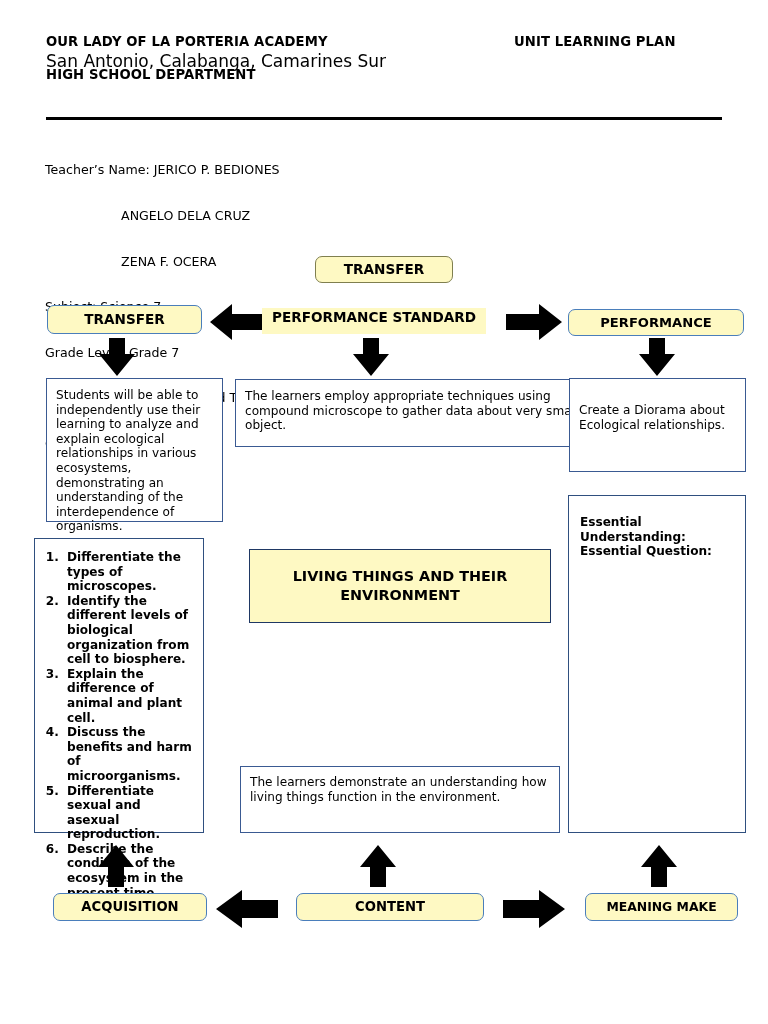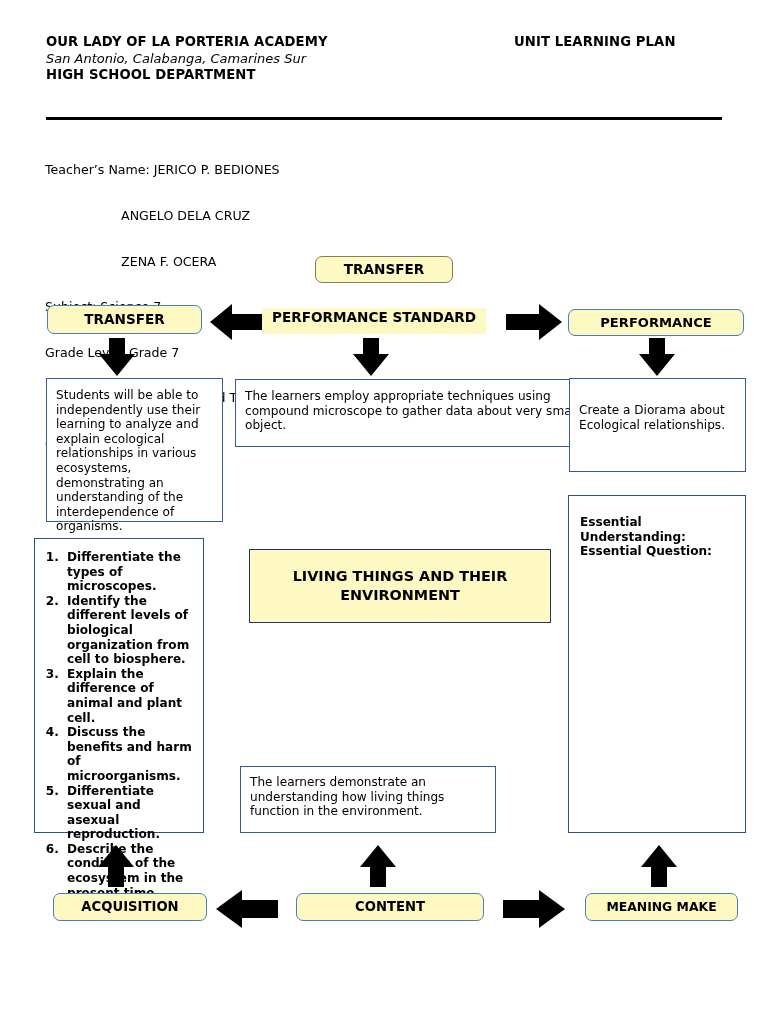--- a/index.html
+++ b/index.html
@@ -39,21 +39,21 @@
     white-space: nowrap;
   }
   .hdr-right {
     position: absolute;
     left: 454px;
     top: 0;
     white-space: nowrap;
     margin-left: 14px;
   }
   .b13 { font-size: 13.2px; font-weight: bold; letter-spacing: 0.1px; }
-  .r12 { font-size: 13px; font-weight: normal; font-style: italic; }
+  .r12 { font-size: 17px; font-weight: normal; }
   .r10 { font-size: 10.6px; font-weight: bold; }
 
   .rule {
     position: absolute;
     left: 46px;
     top: 117px;
     width: 676px;
     height: 0;
     border-top: 3px solid #000;
   }
@@ -259,21 +259,21 @@
     <span class="lbl" style="line-height:1.35;">LIVING THINGS AND THEIR ENVIRONMENT</span>
   </div>
 
   <div class="wbox thick" style="left:568px; top:495px; width:178px; height:338px;">
     <div class="inner" style="padding:19px 11px 6px 11px;">
       <p class="ess-head">Essential Understanding:</p>
       <p class="ess-head">Essential Question:</p>
     </div>
   </div>
 
-  <div class="wbox" style="left:240px; top:766px; width:256px; height:67px;">
+  <div class="wbox" style="left:240px; top:766px; width:320px; height:67px;">
     <div class="inner" style="padding:8px 9px 6px 9px;">
       <p>The learners demonstrate an understanding how living things function in the environment.</p>
     </div>
   </div>
 
   <div class="arrow" style="left:97px; top:845px; width:38px; height:42px;">
     <svg width="38" height="42" viewBox="0 0 38 42">
       <polygon points="19,0 1,22 11,22 11,42 27,42 27,22 37,22" fill="#000000"></polygon>
     </svg>
   </div>

